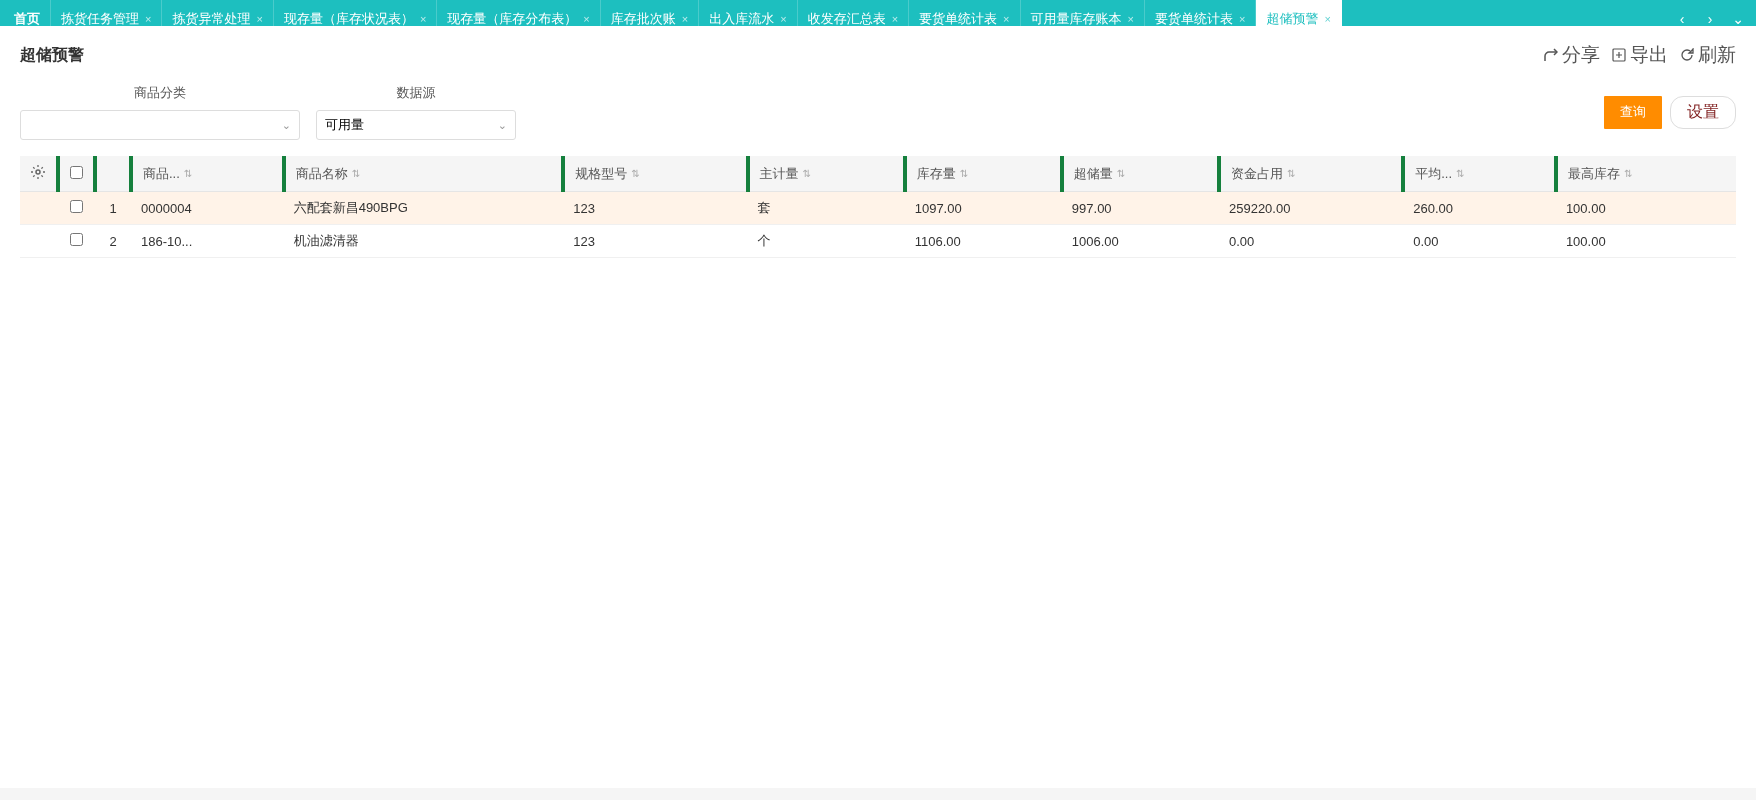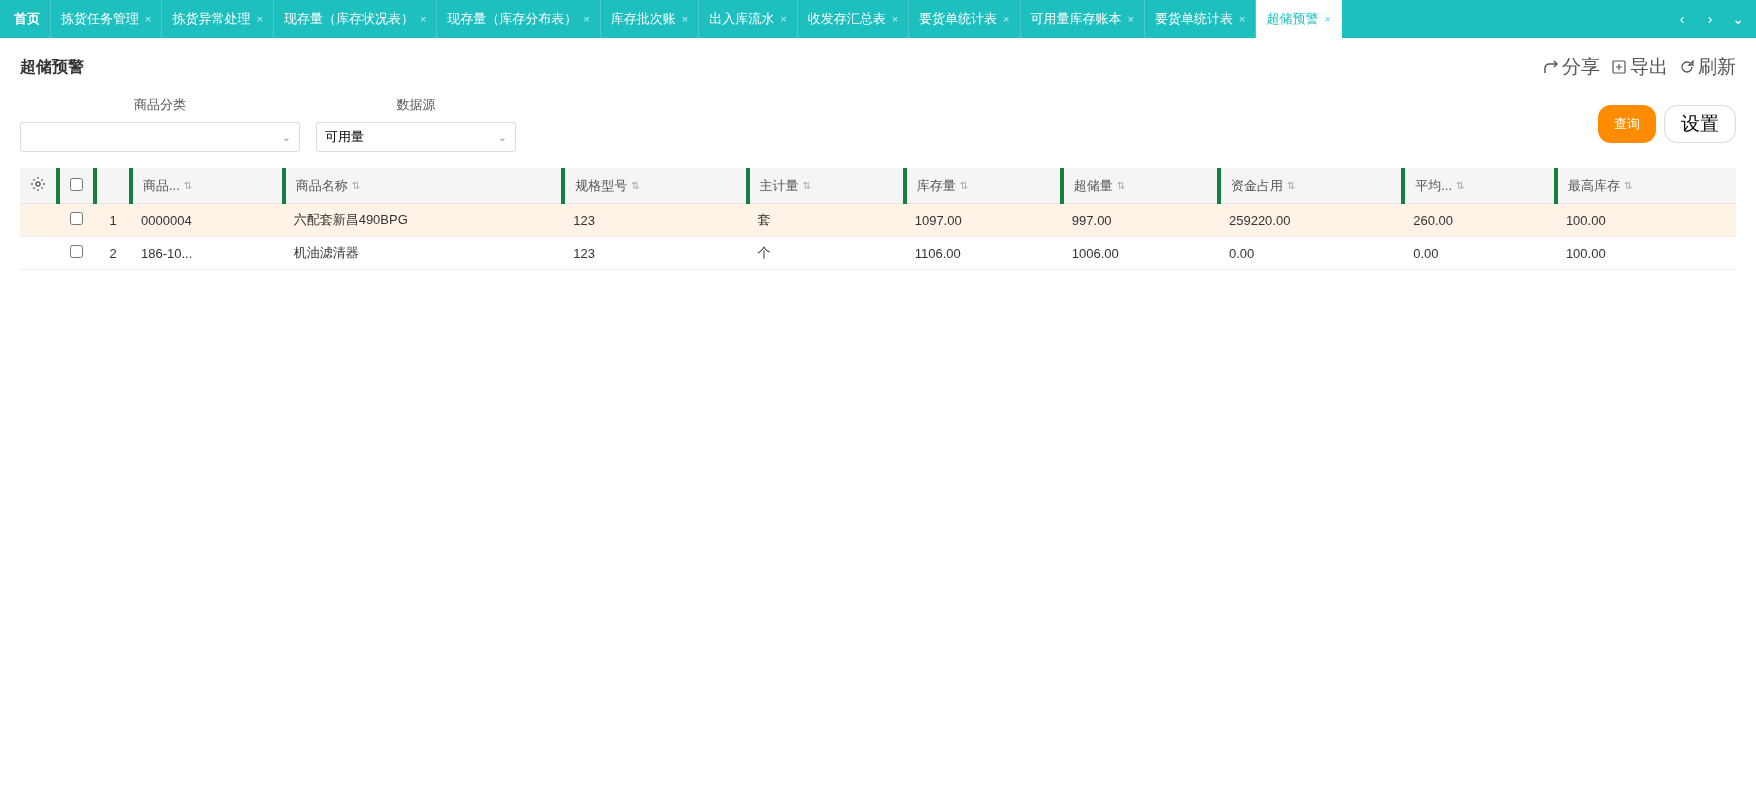--- a/index.html
+++ b/index.html
@@ -3,21 +3,21 @@
   <meta charset="utf-8">
   <style>
     * { box-sizing: border-box; margin: 0; padding: 0; }
     body { font-family: 'Microsoft YaHei', Arial, sans-serif; font-size: 13px; background: #f5f5f5; overflow-x: hidden; }
 
     
     .top-nav {
       display: flex;
       align-items: flex-start;
       background: #1dbfbf;
-      height: 38px;
+      height: 26px;
       padding: 0 4px;
       overflow: hidden;
     }
     .nav-item {
       display: flex;
       align-items: center;
       height: 38px;
       padding: 0 10px;
       color: #fff;
       font-size: 13px;
@@ -122,33 +122,33 @@
     }
     .filter-actions {
       margin-left: auto;
       display: flex;
       gap: 8px;
     }
     .btn-query {
       background: #ff8c00;
       color: #fff;
       border: none;
-      border-radius: 13px;
+      border-radius: 1px;
       padding: 5px 16px;
       cursor: pointer;
       font-size: 13px;
     }
     .btn-settings {
       background: #fff;
-      color: #000000;
+      color: #7f1d1d;
       border: 1px solid #ddd;
       border-radius: 13px;
       padding: 5px 16px;
       cursor: pointer;
-      font-size: 19px;
+      font-size: 16px;
     }
 
     
     .data-table {
       width: 100%;
       border-collapse: collapse;
       font-size: 13px;
     }
     .data-table thead tr {
       background: #f5f5f5;

